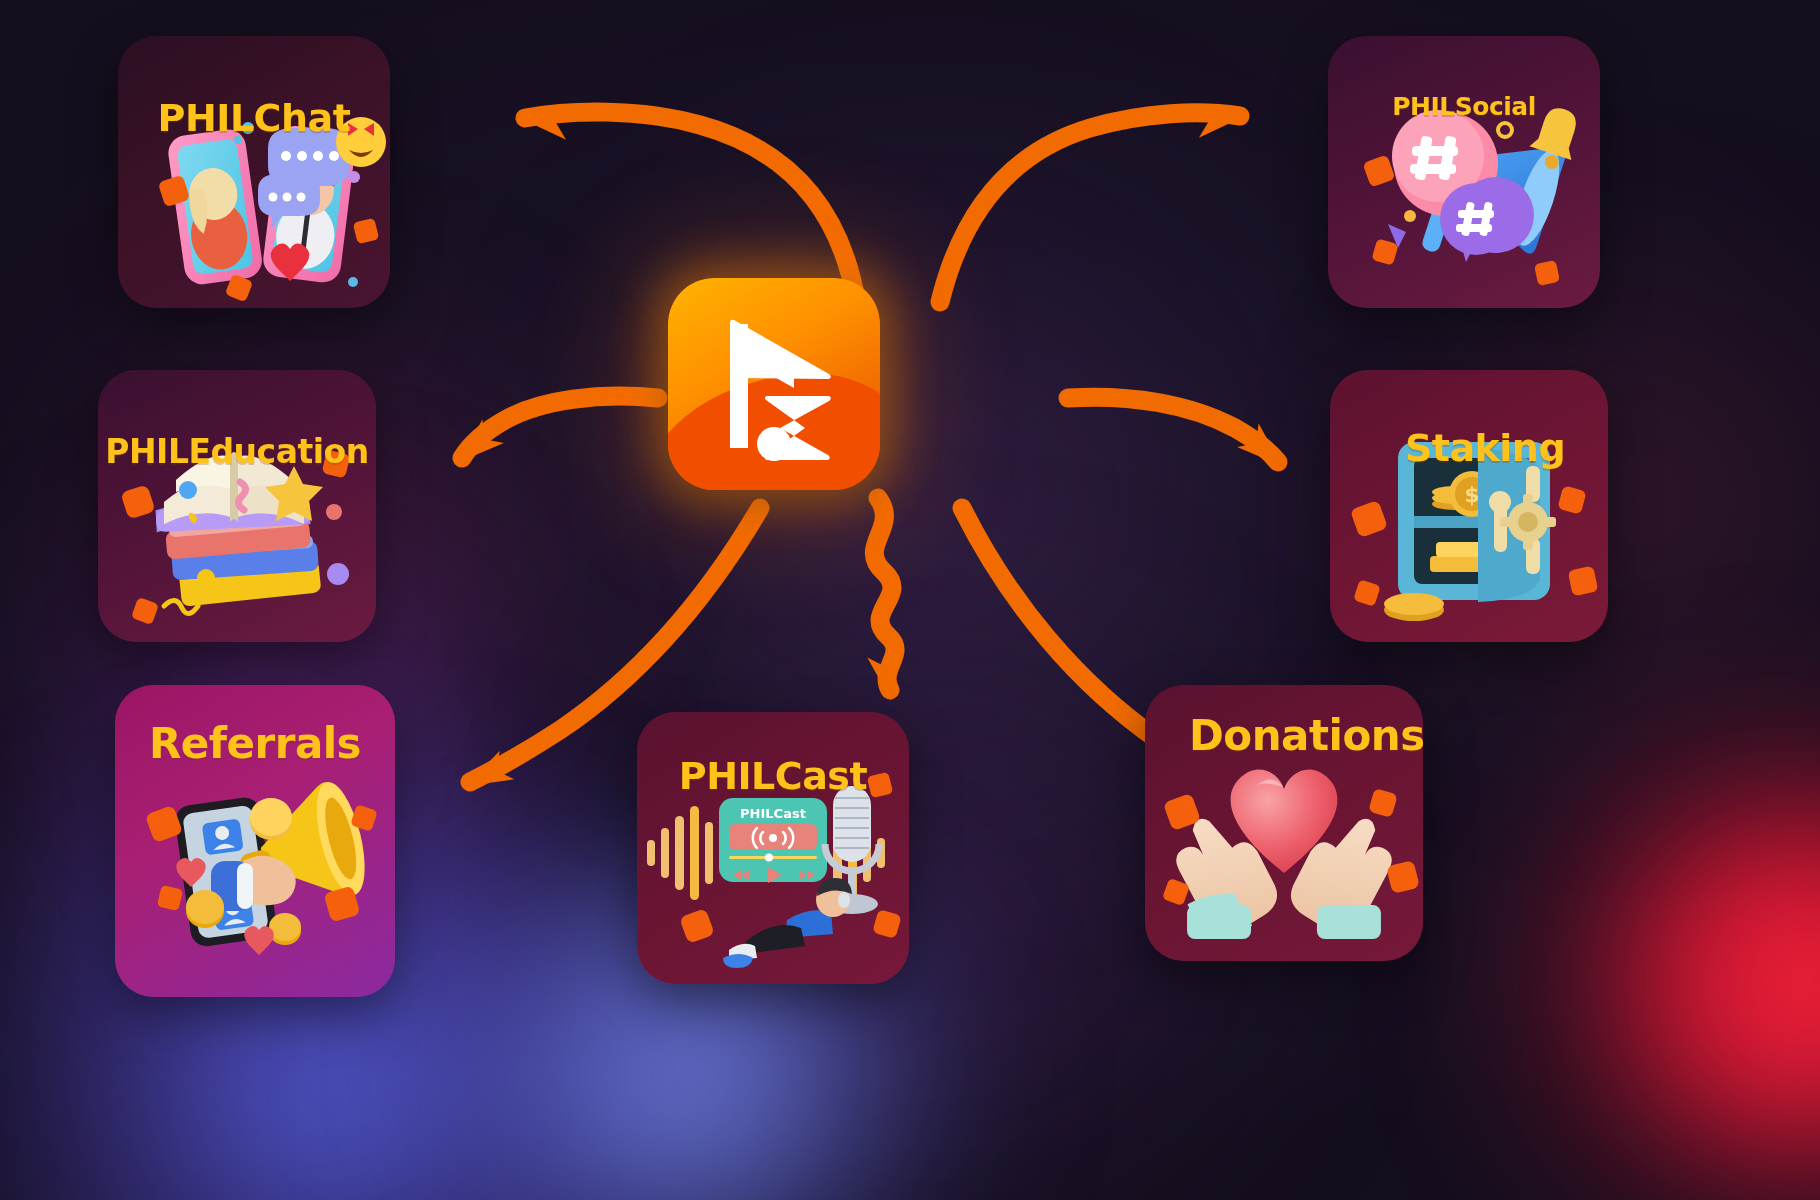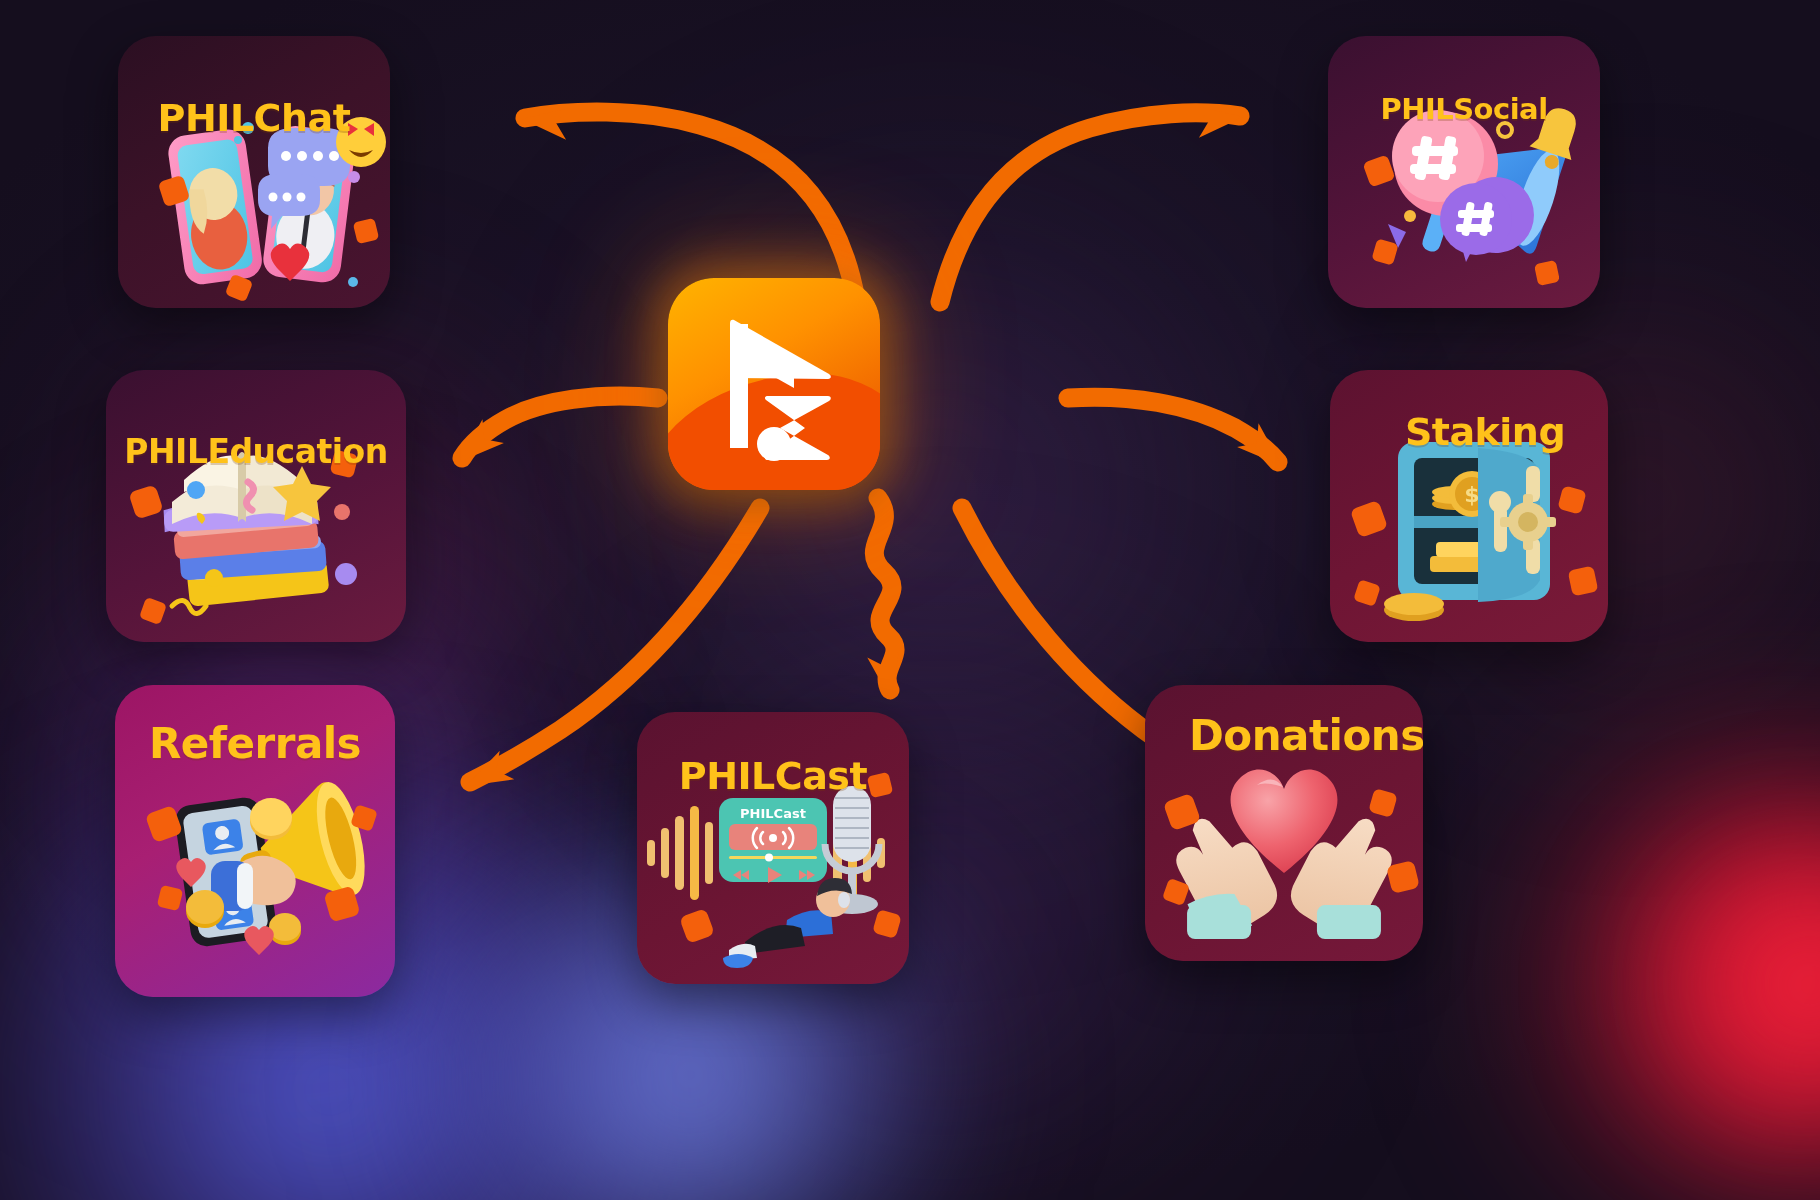--- a/index.html
+++ b/index.html
@@ -293,24 +293,24 @@
         <circle cx="232" cy="126" r="7" fill="#E9A92B" transform="rotate(18 228 100)"></circle>
 
         <path d="M60,188 l18,8 l-8,16 z" fill="#8B6BE8"></path>
         <circle cx="82" cy="180" r="6" fill="#F7B93D"></circle>
         <circle cx="177" cy="94" r="7" fill="none" stroke="#F7C53D" stroke-width="4"></circle>
         <rect x="38" y="122" width="26" height="26" rx="6" fill="#F4600C" transform="rotate(-20 51 135)"></rect>
         <rect x="46" y="205" width="22" height="22" rx="5" fill="#F4600C" transform="rotate(16 57 216)"></rect>
         <rect x="208" y="226" width="22" height="22" rx="5" fill="#F4600C" transform="rotate(-12 219 237)"></rect>
       </svg>
     </div>
-    <div class="card-title" style="top:56px;font-size:29px;">PHILSocial</div>
-  </div>
-
-  <div class="card tint-plum" style="left:106px;top:370px;width:300px;height:272px;">
+    <div class="card-title" style="top:56px;font-size:25px;">PHILSocial</div>
+  </div>
+
+  <div class="card tint-plum" style="left:98px;top:370px;width:278px;height:272px;">
     <div class="card-art">
       <svg viewBox="0 0 278 272" width="278" height="272">
 
         <g transform="rotate(-6 148 212)">
           <rect x="82" y="196" width="140" height="34" rx="8" fill="#F5C518"></rect>
           <rect x="86" y="190" width="132" height="14" rx="6" fill="#FFE07A"></rect>
         </g>
 
         <g transform="rotate(-4 140 190)">
           <rect x="74" y="176" width="146" height="30" rx="8" fill="#5B7FE8"></rect>
@@ -392,21 +392,21 @@
 
         <ellipse cx="84" cy="240" rx="30" ry="11" fill="#E0A020"></ellipse>
         <ellipse cx="84" cy="234" rx="30" ry="11" fill="#F3BC3A"></ellipse>
 
         <rect x="24" y="134" width="30" height="30" rx="7" fill="#F4600C" transform="rotate(-20 39 149)"></rect>
         <rect x="230" y="118" width="24" height="24" rx="6" fill="#F4600C" transform="rotate(15 242 130)"></rect>
         <rect x="240" y="198" width="26" height="26" rx="6" fill="#F4600C" transform="rotate(-12 253 211)"></rect>
         <rect x="26" y="212" width="22" height="22" rx="5" fill="#F4600C" transform="rotate(18 37 223)"></rect>
       </svg>
     </div>
-    <div class="card-title" style="top:40px;font-size:38px;margin-left:32px;">Staking</div>
+    <div class="card-title" style="top:56px;font-size:38px;margin-left:32px;">Staking</div>
   </div>
 
   <div class="card tint-magenta" style="left:115px;top:685px;width:280px;height:312px;">
     <div class="card-art">
       <svg viewBox="0 0 280 276" width="280" height="276">
 
         <g transform="rotate(-8 110 190)">
           <rect x="68" y="116" width="86" height="142" rx="16" fill="#1C1C22"></rect>
           <rect x="76" y="124" width="70" height="126" rx="10" fill="#C5D4E0"></rect>
           <rect x="94" y="136" width="38" height="32" rx="6" fill="#3C82E8"></rect>

